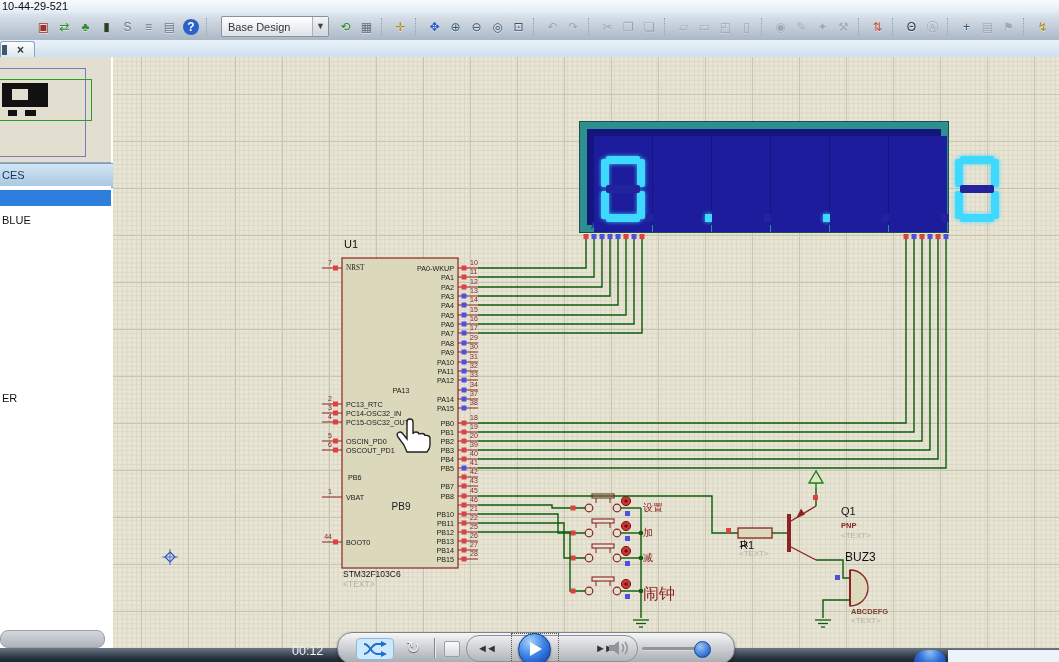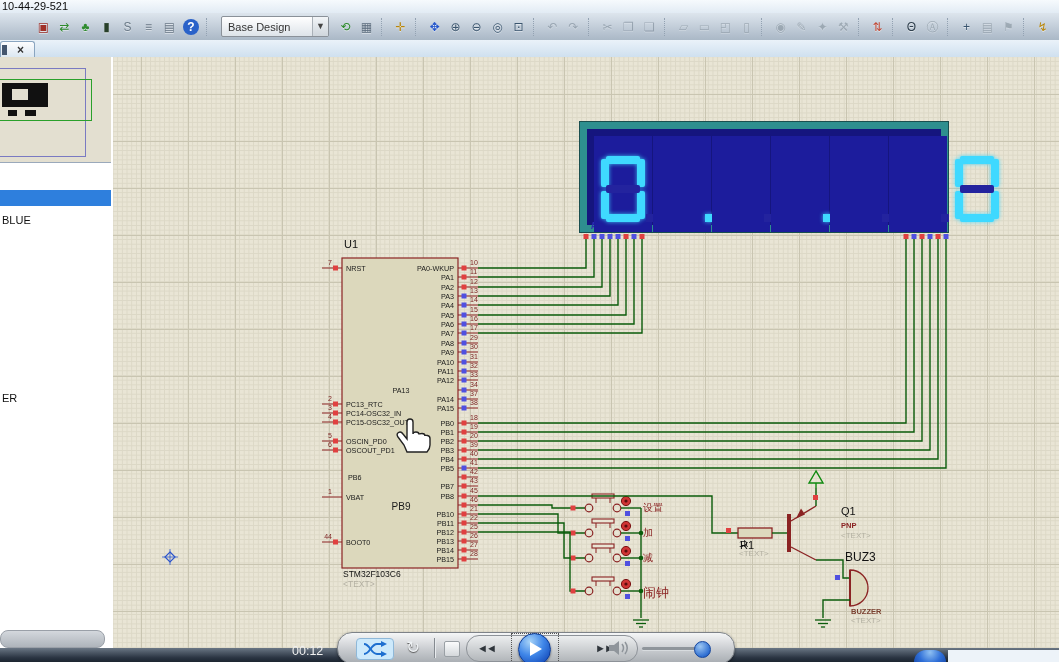--- a/index.html
+++ b/index.html
@@ -176,20 +176,23 @@
   </div>
 
   <div class="sidebar">
     <div class="preview">
       <div class="pv-purple"></div>
       <div class="pv-green"></div>
       <div class="pv-blob"></div>
       <div class="pv-hole"></div>
       <div class="pv-b2"></div>
       <div class="pv-b3"></div>
+    </div>
+    <div class="devheader">
+      <span>CES</span>
     </div>
     <div class="devlist">
       <div class="devsel"></div>
       <div class="devitem-a">BLUE</div>
       <div class="devitem-b">ER</div>
       <div class="devscroll"></div>
     </div>
   </div>
 
   <div class="canvas">
@@ -441,21 +444,21 @@
       <div class="slabel" style="left:344px;top:238px;font-size:11px;color:#111;">U1</div>
       <div class="slabel" style="left:343px;top:569px;font-size:8.5px;color:#111;">STM32F103C6</div>
       <div class="slabel" style="left:343px;top:579px;font-size:8.5px;color:#b3b0a2;">&lt;TEXT&gt;</div>
       <div class="slabel" style="left:740px;top:539px;font-size:11px;color:#111;">R1</div>
       <div class="slabel" style="left:739px;top:539px;font-size:8.5px;color:#111;">1k</div>
       <div class="slabel" style="left:739px;top:549px;font-size:8px;color:#b3b0a2;">&lt;TEXT&gt;</div>
       <div class="slabel" style="left:841px;top:505px;font-size:11px;color:#111;">Q1</div>
       <div class="slabel" style="left:841px;top:521px;font-size:7.5px;font-weight:bold;color:#8b2323;">PNP</div>
       <div class="slabel" style="left:841px;top:531px;font-size:8px;color:#b3b0a2;">&lt;TEXT&gt;</div>
       <div class="slabel" style="left:845px;top:550px;font-size:12px;color:#111;">BUZ3</div>
-      <div class="slabel" style="left:851px;top:607px;font-size:7.5px;font-weight:bold;color:#7a4030;">BUZZER</div>
+      <div class="slabel" style="left:851px;top:607px;font-size:7.5px;font-weight:bold;color:#7a4030;">ABCDEFG</div>
       <div class="slabel" style="left:851px;top:616px;font-size:8px;color:#b3b0a2;">&lt;TEXT&gt;</div>
 
       <div id="pinlabels">
           <div class="slabel" style="left: 470px; top: 259px; font-size: 7px; color: rgb(122, 31, 31);">10</div>
           <div class="slabel" style="left: 348px; top: 263.5px; font-size: 7.2px; color: rgb(26, 26, 26); width: 106px; text-align: right;">PA0-WKUP</div>
           <div class="slabel" style="left: 470px; top: 268px; font-size: 7px; color: rgb(122, 31, 31);">11</div>
           <div class="slabel" style="left: 348px; top: 272.5px; font-size: 7.2px; color: rgb(26, 26, 26); width: 106px; text-align: right;">PA1</div>
           <div class="slabel" style="left: 470px; top: 278px; font-size: 7px; color: rgb(122, 31, 31);">12</div>
           <div class="slabel" style="left: 348px; top: 282.5px; font-size: 7.2px; color: rgb(26, 26, 26); width: 106px; text-align: right;">PA2</div>
           <div class="slabel" style="left: 470px; top: 287px; font-size: 7px; color: rgb(122, 31, 31);">13</div>
@@ -510,39 +513,39 @@
           <div class="slabel" style="left: 348px; top: 518.5px; font-size: 7.2px; color: rgb(26, 26, 26); width: 106px; text-align: right;">PB11</div>
           <div class="slabel" style="left: 470px; top: 523px; font-size: 7px; color: rgb(122, 31, 31);">25</div>
           <div class="slabel" style="left: 348px; top: 527.5px; font-size: 7.2px; color: rgb(26, 26, 26); width: 106px; text-align: right;">PB12</div>
           <div class="slabel" style="left: 470px; top: 532px; font-size: 7px; color: rgb(122, 31, 31);">26</div>
           <div class="slabel" style="left: 348px; top: 536.5px; font-size: 7.2px; color: rgb(26, 26, 26); width: 106px; text-align: right;">PB13</div>
           <div class="slabel" style="left: 470px; top: 541px; font-size: 7px; color: rgb(122, 31, 31);">27</div>
           <div class="slabel" style="left: 348px; top: 545.5px; font-size: 7.2px; color: rgb(26, 26, 26); width: 106px; text-align: right;">PB14</div>
           <div class="slabel" style="left: 470px; top: 550px; font-size: 7px; color: rgb(122, 31, 31);">28</div>
           <div class="slabel" style="left: 348px; top: 554.5px; font-size: 7.2px; color: rgb(26, 26, 26); width: 106px; text-align: right;">PB15</div>
           <div class="slabel" style="left: 306px; top: 259px; font-size: 7px; color: rgb(122, 31, 31); width: 26px; text-align: right;">7</div>
-          <div class="slabel" style="left: 346px; top: 263.5px; font-size: 7.2px; color: rgb(26, 26, 26);">NRST</div>
+          <div class="slabel" style="left: 346px; top: 263.5px; font-size: 7.2px; color: rgb(26, 26, 26); font-family: Liberation Serif, serif;">NRST</div>
           <div class="slabel" style="left: 306px; top: 395px; font-size: 7px; color: rgb(122, 31, 31); width: 26px; text-align: right;">2</div>
           <div class="slabel" style="left: 346px; top: 399.5px; font-size: 7.2px; color: rgb(26, 26, 26);">PC13_RTC</div>
           <div class="slabel" style="left: 306px; top: 404px; font-size: 7px; color: rgb(122, 31, 31); width: 26px; text-align: right;">3</div>
           <div class="slabel" style="left: 346px; top: 408.5px; font-size: 7.2px; color: rgb(26, 26, 26);">PC14-OSC32_IN</div>
           <div class="slabel" style="left: 306px; top: 413px; font-size: 7px; color: rgb(122, 31, 31); width: 26px; text-align: right;">4</div>
           <div class="slabel" style="left: 346px; top: 417.5px; font-size: 7.2px; color: rgb(26, 26, 26);">PC15-OSC32_OUT</div>
           <div class="slabel" style="left: 306px; top: 432px; font-size: 7px; color: rgb(122, 31, 31); width: 26px; text-align: right;">5</div>
           <div class="slabel" style="left: 346px; top: 436.5px; font-size: 7.2px; color: rgb(26, 26, 26);">OSCIN_PD0</div>
           <div class="slabel" style="left: 306px; top: 441px; font-size: 7px; color: rgb(122, 31, 31); width: 26px; text-align: right;">6</div>
           <div class="slabel" style="left: 346px; top: 445.5px; font-size: 7.2px; color: rgb(26, 26, 26);">OSCOUT_PD1</div>
           <div class="slabel" style="left: 306px; top: 488px; font-size: 7px; color: rgb(122, 31, 31); width: 26px; text-align: right;">1</div>
           <div class="slabel" style="left: 346px; top: 492.5px; font-size: 7.2px; color: rgb(26, 26, 26);">VBAT</div>
           <div class="slabel" style="left: 306px; top: 533px; font-size: 7px; color: rgb(122, 31, 31); width: 26px; text-align: right;">44</div>
           <div class="slabel" style="left: 346px; top: 537.5px; font-size: 7.2px; color: rgb(26, 26, 26);">BOOT0</div>
           <div class="slabel" style="left: 643px; top: 501px; font-size: 10px; color: rgb(139, 35, 35);">设置</div>
           <div class="slabel" style="left: 643px; top: 526px; font-size: 10px; color: rgb(139, 35, 35);">加</div>
           <div class="slabel" style="left: 643px; top: 551px; font-size: 10px; color: rgb(139, 35, 35);">减</div>
-          <div class="slabel" style="left: 643px; top: 584px; font-size: 13px; color: rgb(139, 35, 35);">闹钟</div>
+          <div class="slabel" style="left: 643px; top: 584px; font-size: 16px; color: rgb(139, 35, 35);">闹钟</div>
         </div>
 
       <svg width="40" height="45" style="position:absolute;left:396px;top:416px;">
         <path d="M11 36 L8 29 L2 21 Q0 18 2.5 16.5 Q5 15 7 18 L11 23 L11 6 Q11 3 14 3 Q17 3 17 6 L17 18 Q17 16 20 16 Q23 16 23 18.5 Q23 17.5 26 17.5 Q29 17.5 29 20 Q29 19 31.5 19.5 Q34 20 34 22.5 L34 29 Q34 33 31 36 Z" fill="#fff" stroke="#222" stroke-width="1.4"></path>
       </svg>
     </div>
   </div>
 
   <div class="playerbar"></div>
   <div class="prog-light"></div>

